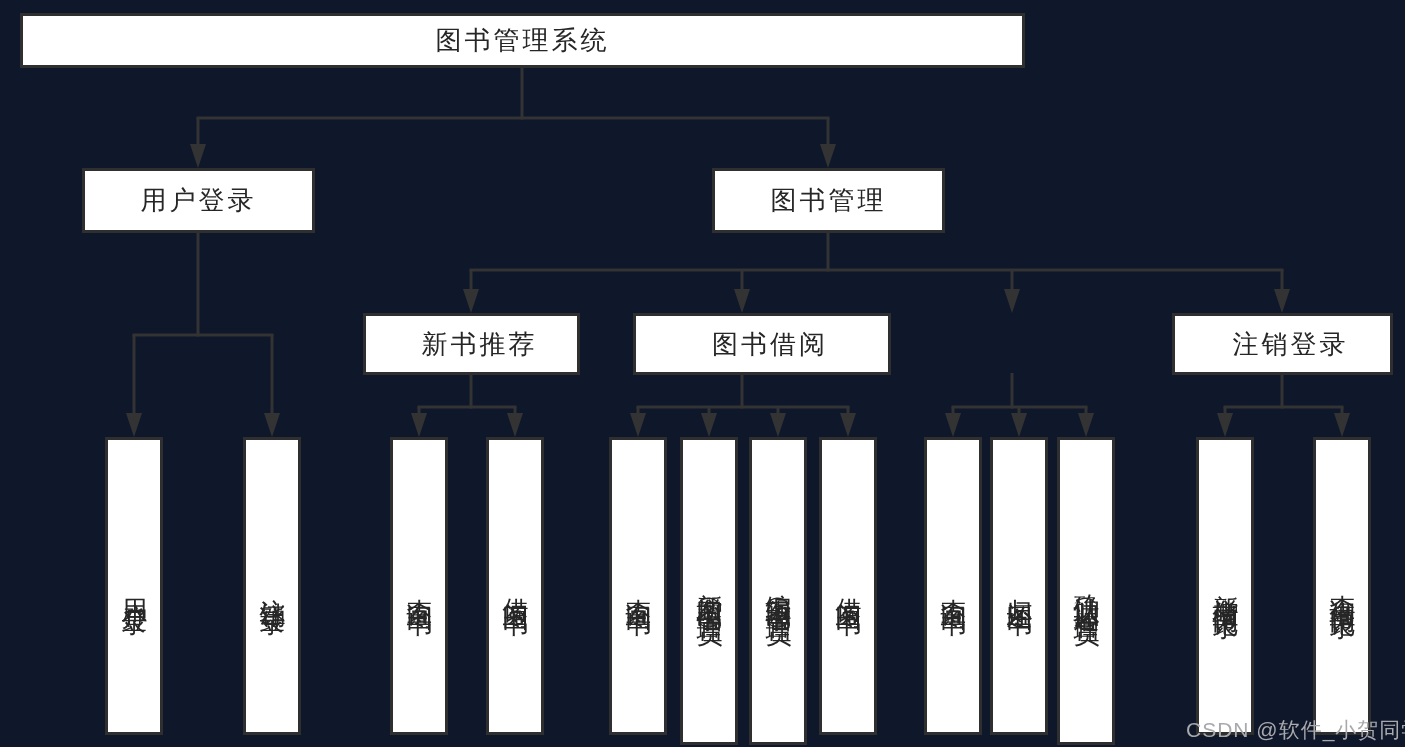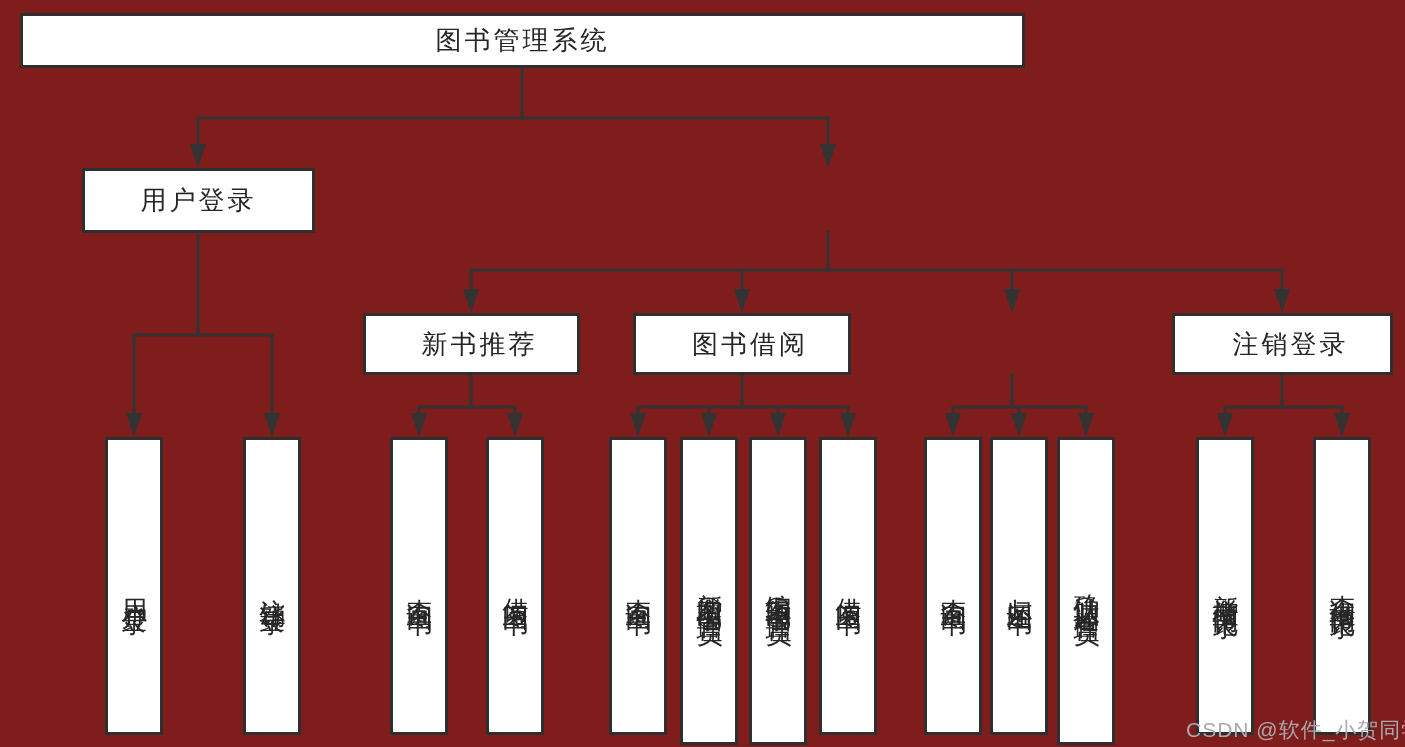--- a/index.html
+++ b/index.html
@@ -1,20 +1,20 @@
 <!DOCTYPE html>
 <html><head>
 <meta charset="utf-8">
 <style>
   html, body { margin: 0; padding: 0; background: #ffffff; }
   .stage {
     position: relative;
     width: 1405px;
     height: 747px;
-    background: #7f1d1d;
+    background: #0f172a;
     font-family: "Liberation Sans", "DejaVu Sans", sans-serif;
     overflow: hidden;
   }
   .connectors {
     position: absolute;
     left: 0; top: 0;
     width: 1405px; height: 747px;
   }
   .node {
     position: absolute;
@@ -122,23 +122,24 @@
       <line x1="1225" y1="407" x2="1225" y2="420"></line>
       <line x1="1342" y1="407" x2="1342" y2="420"></line>
       <polygon points="1217,413 1233,413 1225,437" stroke="none"></polygon>
       <polygon points="1334,413 1350,413 1342,437" stroke="none"></polygon>
     </g>
   </svg>
 
   <div class="node root">图书管理系统</div>
 
   <div class="node l2" style="left:82px">用户登录</div>
+  <div class="node l2" style="left:712px">图书管理</div>
 
   <div class="node l3" style="left:363px;width:217px">新书推荐</div>
-  <div class="node l3" style="left:633px;width:218px">图书借阅</div>
+  <div class="node l3" style="left:633px;width:258px">图书借阅</div>
   <div class="node l3" style="left:1172px;width:221px">注销登录</div>
 
   <div class="node leaf" style="left:105px">
     <span class="vtext">用户登录</span>
   </div>
   <div class="node leaf" style="left:243px">
     <span class="vtext">注销登录</span>
   </div>
   <div class="node leaf" style="left:390px">
     <span class="vtext">查询图书</span>

